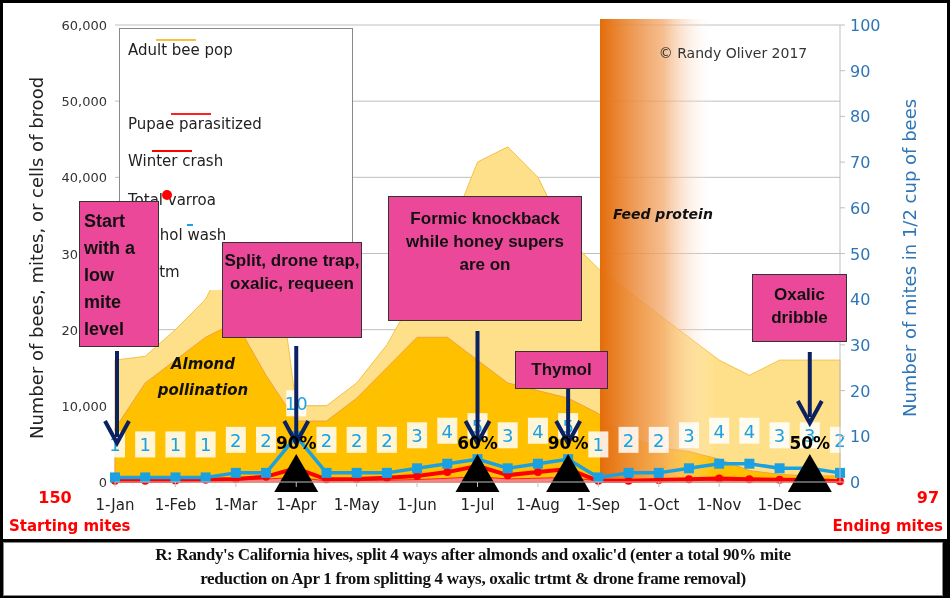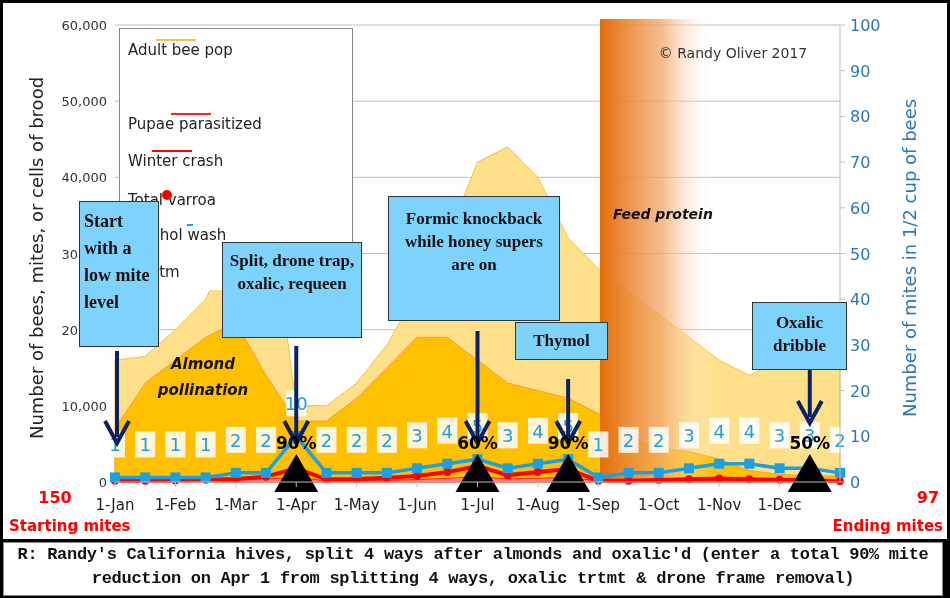--- a/index.html
+++ b/index.html
@@ -1,20 +1,20 @@
 <!DOCTYPE html>
 <html><head>
 <meta charset="utf-8">
 <style>
   html, body { margin: 0; padding: 0; }
   body { width: 950px; height: 598px; background: #000; position: relative; overflow: hidden; font-family: "Liberation Sans", "DejaVu Sans", sans-serif; }
   #frame { position: absolute; left: 3px; top: 3px; width: 944px; height: 536px; background: #fff; }
   #chart-svg { position: absolute; left: 0; top: 0; }
-  #caption { position: absolute; left: 3px; top: 542px; width: 938px; height: 52px; background: #fff; border: 1px solid #888; text-align: center; font-family: Liberation Mono, monospace; font-weight: bold; font-size: 17px; line-height: 24px; color: #111; letter-spacing: -0.3px; }
-  .callout { position: absolute; background: #7dd3fc; border: 1.5px solid #333; font-family: Liberation Serif, serif; font-weight: bold; color: #111; font-size: 17px; line-height: 23px; text-align: center; box-sizing: border-box; }
+  #caption { position: absolute; left: 3px; top: 542px; width: 938px; height: 52px; background: #fff; border: 1px solid #888; text-align: center; font-family: Liberation Serif, serif; font-weight: bold; font-size: 17px; line-height: 24px; color: #111; letter-spacing: -0.3px; }
+  .callout { position: absolute; background: #ec4899; border: 1.5px solid #333; font-family: Liberation Sans, sans-serif; font-weight: bold; color: #111; font-size: 17px; line-height: 23px; text-align: center; box-sizing: border-box; }
   .legend { position: absolute; left: 116px; top: 25px; width: 234px; height: 262px; background: #fff; border: 1px solid #888; border-bottom: none; box-sizing: border-box; }
   .legend-item { position: absolute; left: 8px; height: 20px; font-family: "DejaVu Sans", sans-serif; font-size: 15px; color: #222; display: flex; align-items: center; flex-direction: column; }
   .legend-swatch { width: 40px; height: 12px; margin-right: 8px; box-sizing: border-box; }
 </style>
 </head>
 <body>
 
 <div id="frame">
   <svg id="chart-svg" width="944" height="536" viewBox="0 0 944 536" xmlns="http://www.w3.org/2000/svg">
     <defs>
@@ -265,21 +265,21 @@
       <span>Alcohol wash</span>
     </div>
     <div class="legend-item" style="top:232px">
       <span class="legend-swatch" style="background:transparent"></span>
       <span>Treatm</span>
     </div>
   </div>
 
   <div class="callout" style="left:76px;top:198px;width:80px;height:146px;padding:6px 4px;text-align:left;font-size:18px;line-height:27px;">Start with a low mite level</div>
   <div class="callout" style="left:219px;top:239px;width:140px;height:96px;padding:6px 0;">Split, drone trap, oxalic, requeen</div>
-  <div class="callout" style="left:385px;top:193px;width:172px;height:125px;padding:10px 6px;">Formic knockback while honey supers are on</div>
-  <div class="callout" style="left:512px;top:319px;width:93px;height:38px;padding:6px 4px;">Thymol</div>
-  <div class="callout" style="left:749px;top:271px;width:95px;height:68px;padding:8px 4px;margin-top:28px;">Oxalic dribble</div>
+  <div class="callout" style="left:385px;top:193px;width:194px;height:125px;padding:10px 6px;">Formic knockback while honey supers are on</div>
+  <div class="callout" style="left:512px;top:348px;width:93px;height:38px;padding:6px 4px;">Thymol</div>
+  <div class="callout" style="left:749px;top:271px;width:95px;height:68px;padding:8px 4px;">Oxalic dribble</div>
 </div>
 
 <div id="caption">
   <div>R: Randy's California hives, split 4 ways after almonds and oxalic'd (enter a total 90% mite</div>
   <div>reduction on Apr 1 from splitting 4 ways, oxalic trtmt &amp; drone frame removal)</div>
 </div>
 
 </body></html>

